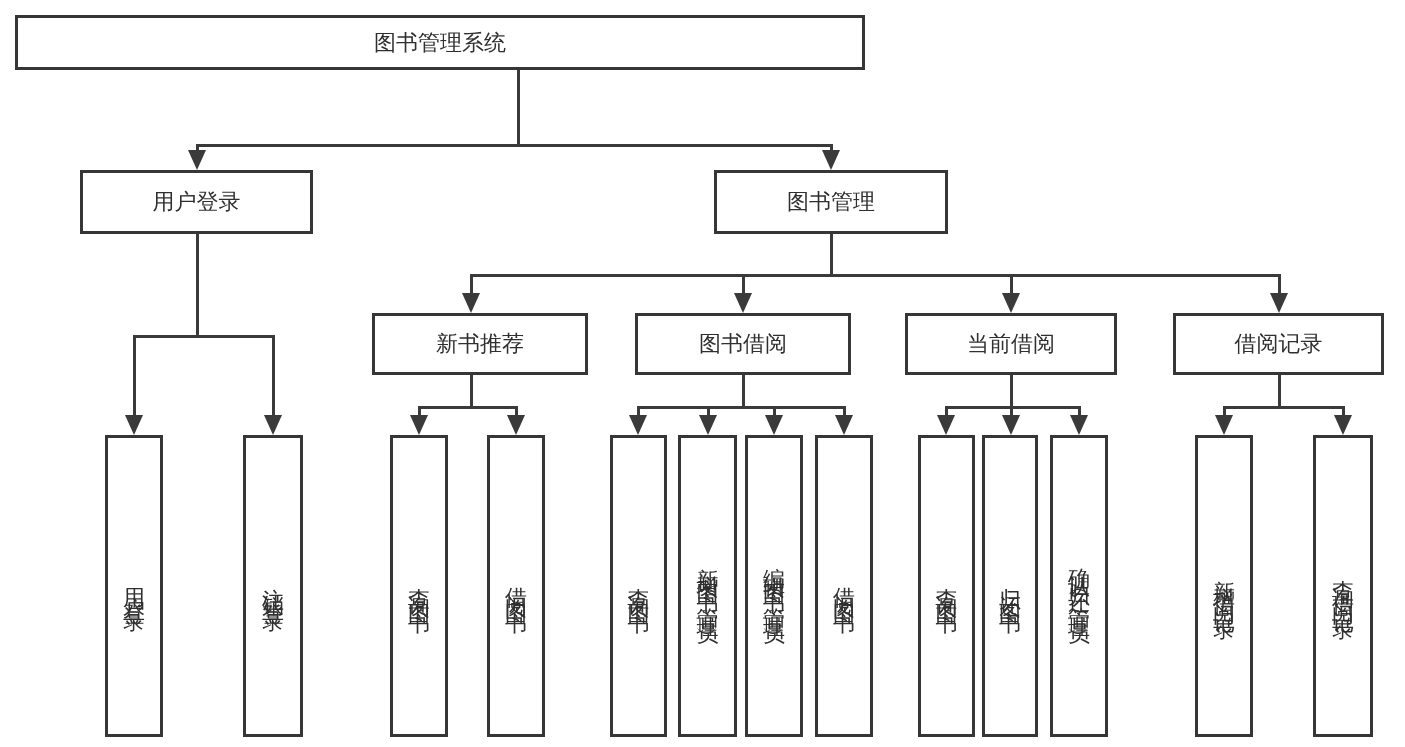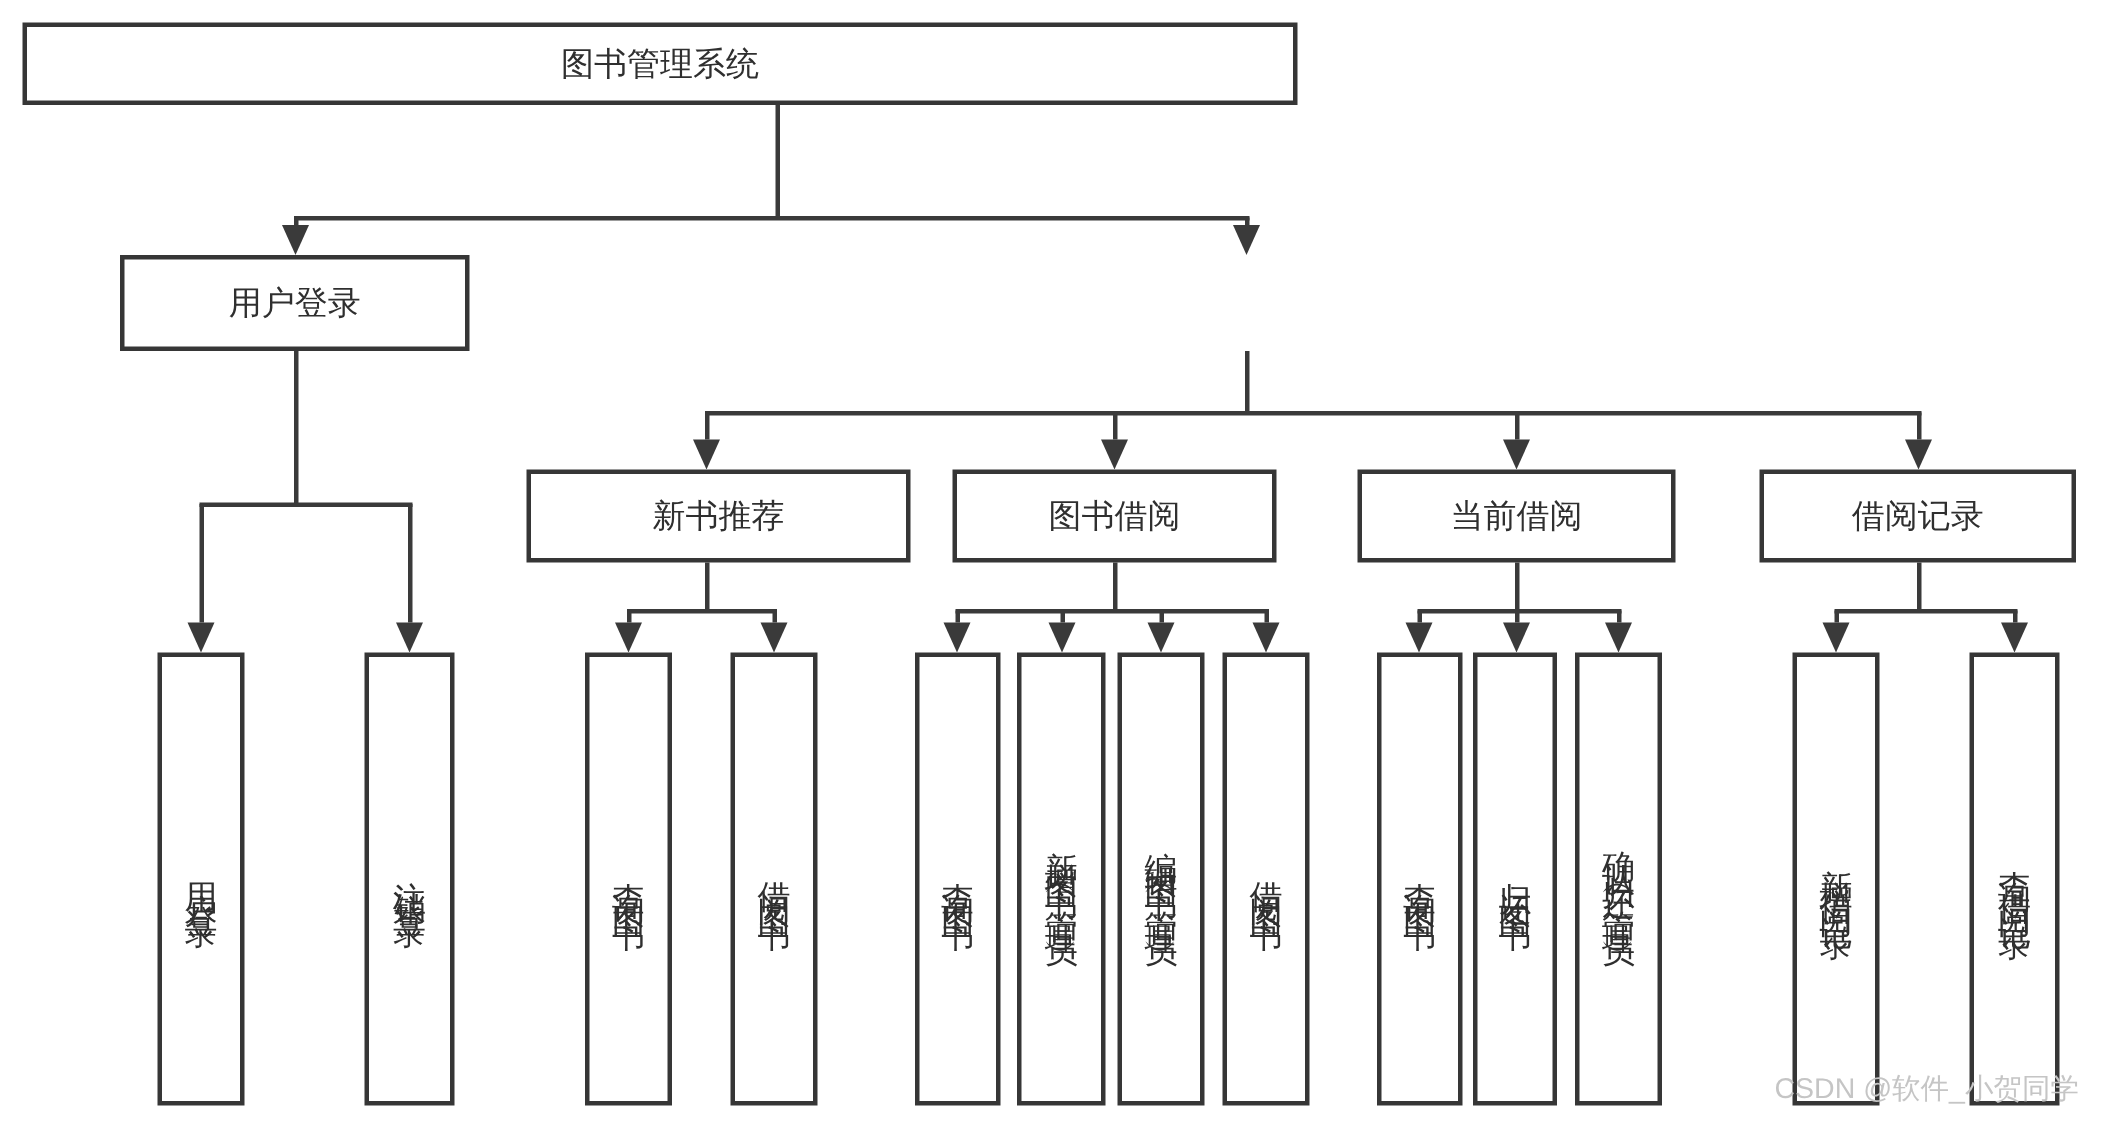--- a/index.html
+++ b/index.html
@@ -62,40 +62,43 @@
   <div class="vline" style="left:516.5px; top:70px; height:75px"></div>
   <div class="hline" style="left:195.5px; top:143.5px; width:637px"></div>
   <div class="vline" style="left:195.5px; top:145px; height:6px"></div>
   <div class="arrowhead" style="left:188px; top:150px"></div>
   <div class="vline" style="left:829.5px; top:145px; height:6px"></div>
   <div class="arrowhead" style="left:822px; top:150px"></div>
 
   <div class="node" style="left:80px; top:170px; width:233px; height:64px">
     <span class="label">用户登录</span>
   </div>
+  <div class="node" style="left:714px; top:170px; width:234px; height:64px">
+    <span class="label">图书管理</span>
+  </div>
 
   <div class="vline" style="left:195.5px; top:234px; height:102px"></div>
   <div class="hline" style="left:132.5px; top:334.5px; width:142px"></div>
   <div class="vline" style="left:132.5px; top:336px; height:79px"></div>
   <div class="arrowhead" style="left:125px; top:415px"></div>
   <div class="vline" style="left:271.5px; top:336px; height:79px"></div>
   <div class="arrowhead" style="left:264px; top:415px"></div>
 
   <div class="vline" style="left:829.5px; top:234px; height:41px"></div>
   <div class="hline" style="left:469.5px; top:273.5px; width:811px"></div>
   <div class="vline" style="left:469.5px; top:275px; height:18px"></div>
   <div class="arrowhead" style="left:462px; top:293px"></div>
   <div class="vline" style="left:741.5px; top:275px; height:18px"></div>
   <div class="arrowhead" style="left:734px; top:293px"></div>
   <div class="vline" style="left:1009.5px; top:275px; height:18px"></div>
   <div class="arrowhead" style="left:1002px; top:293px"></div>
   <div class="vline" style="left:1277.5px; top:275px; height:18px"></div>
   <div class="arrowhead" style="left:1270px; top:293px"></div>
 
-  <div class="node" style="left:351px; top:313px; width:256px; height:62px">
+  <div class="node" style="left:372px; top:313px; width:216px; height:62px">
     <span class="label">新书推荐</span>
   </div>
   <div class="node" style="left:635px; top:313px; width:216px; height:62px">
     <span class="label">图书借阅</span>
   </div>
   <div class="node" style="left:905px; top:313px; width:212px; height:62px">
     <span class="label">当前借阅</span>
   </div>
   <div class="node" style="left:1173px; top:313px; width:211px; height:62px">
     <span class="label">借阅记录</span>
@@ -172,15 +175,14 @@
     <span class="vtext">确认归还（管理员）</span>
   </div>
 
   <div class="node" style="left:1195px; top:435px; width:58px; height:302px">
     <span class="vtext">新增借阅记录</span>
   </div>
   <div class="node" style="left:1313px; top:435px; width:60px; height:302px">
     <span class="vtext">查询借阅记录</span>
   </div>
 
-  <div class="watermark">CSDN @软件_小贺同学</div>
 
 </div>
 
 </body></html>

